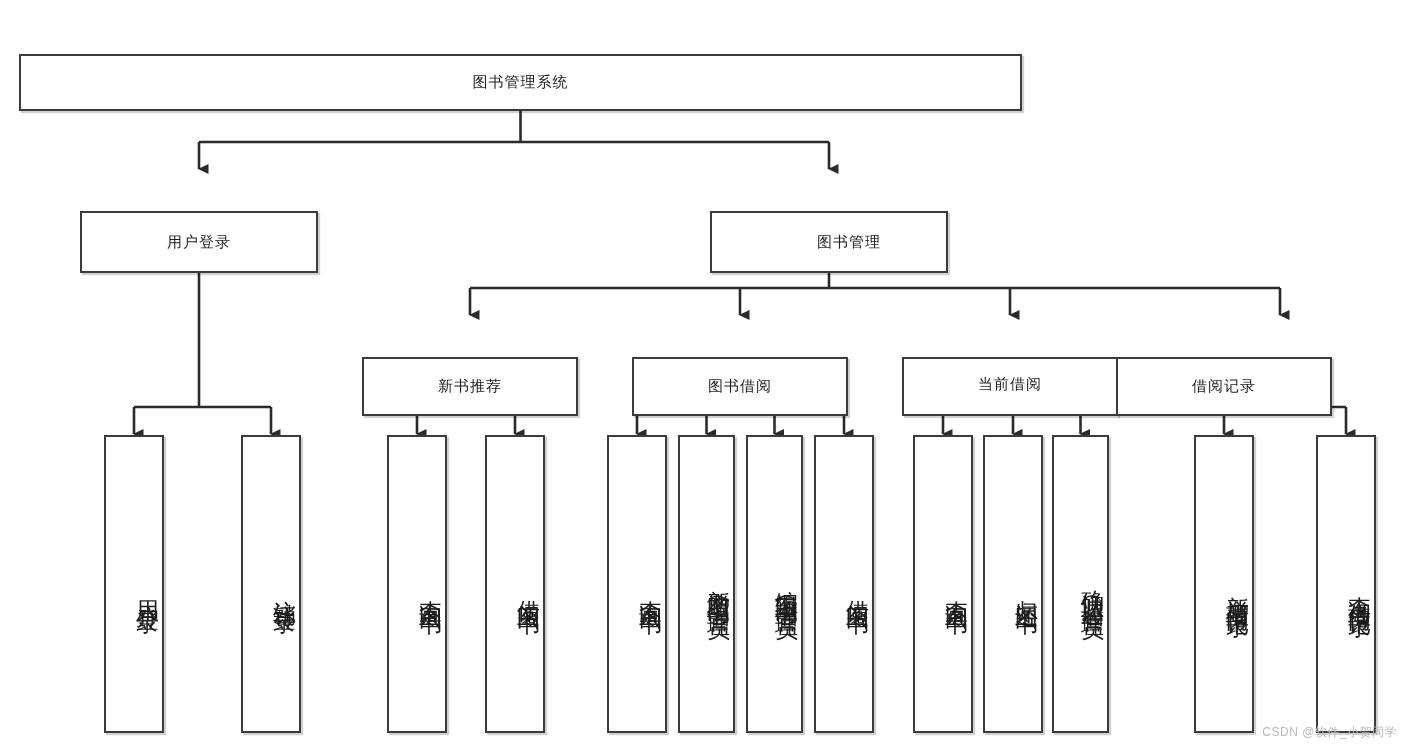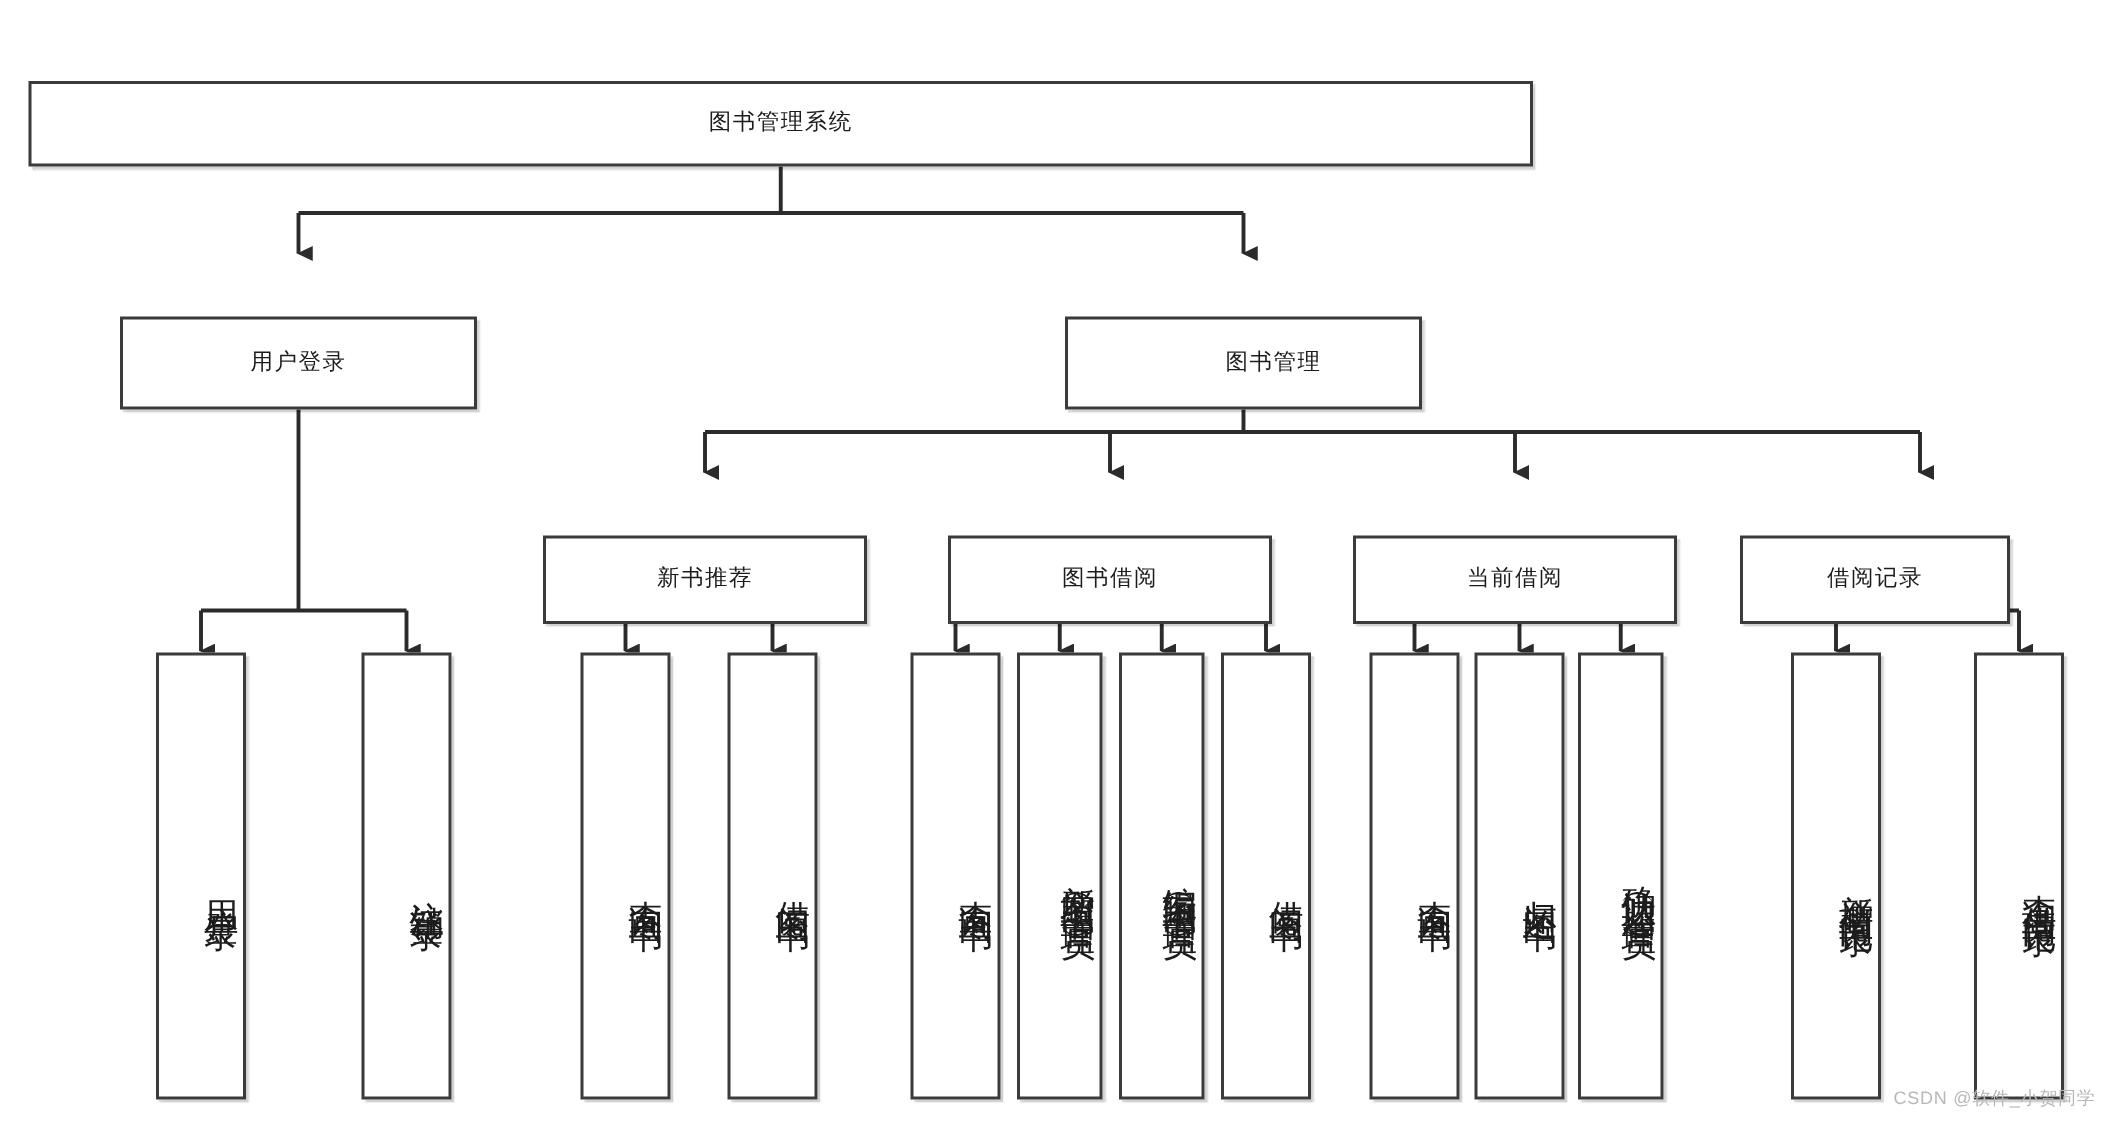--- a/index.html
+++ b/index.html
@@ -118,24 +118,24 @@
       </div>
       <div class="node horiz" style="left: 710px; top: 170px; width: 238px; height: 62px; padding-left: 40px;">
         <span class="label">图书管理</span>
       </div>
       <div class="node horiz" style="left: 362px; top: 316px; width: 216px; height: 59px; text-align: center;">
         <span class="label">新书推荐</span>
       </div>
       <div class="node horiz" style="left: 632px; top: 316px; width: 216px; height: 59px;">
         <span class="label">图书借阅</span>
       </div>
-      <div class="node horiz" style="left: 902px; top: 316px; width: 216px; height: 59px;">
+      <div class="node horiz" style="left: 902px; top: 316px; width: 216px; height: 59px; font-family: Liberation Mono, monospace;">
         <span class="label">当前借阅</span>
       </div>
-      <div class="node horiz" style="left: 1160px; top: 316px; width: 180px; height: 59px; align-items: center;">
+      <div class="node horiz" style="left: 1116px; top: 316px; width: 216px; height: 59px; align-items: center;">
         <span class="label">借阅记录</span>
       </div>
       <div class="node leaf" style="left: 104px; top: 435px; width: 60px; height: 298px;">
         <span class="label">用户登录</span>
       </div>
       <div class="node leaf" style="left: 241px; top: 435px; width: 60px; height: 298px;">
         <span class="label">注销登录</span>
       </div>
       <div class="node leaf" style="left: 387px; top: 435px; width: 60px; height: 298px;">
         <span class="label">查询图书</span>

